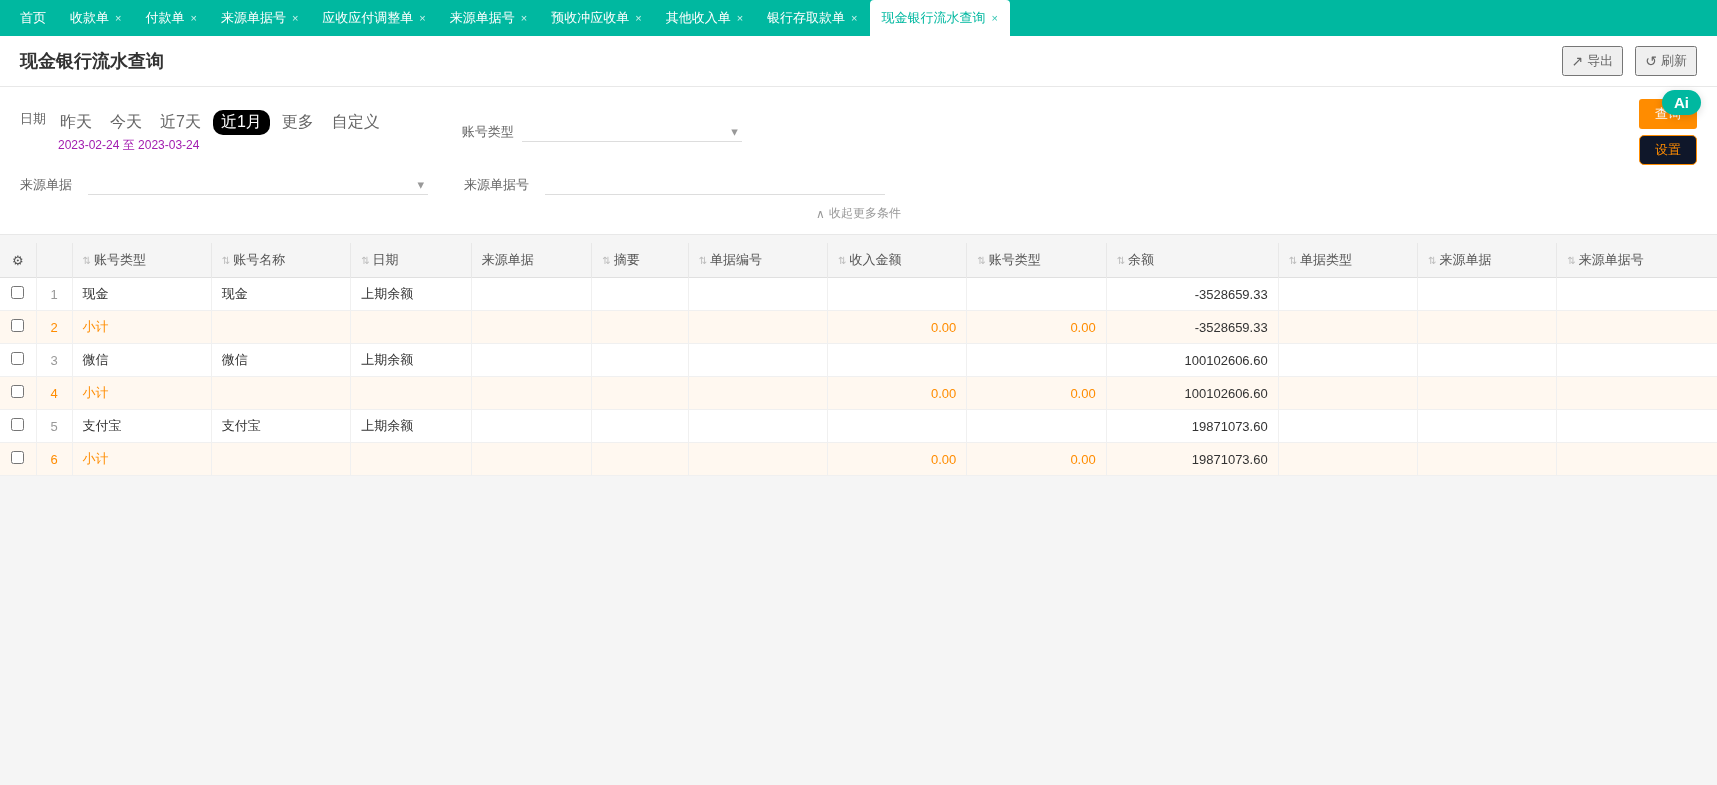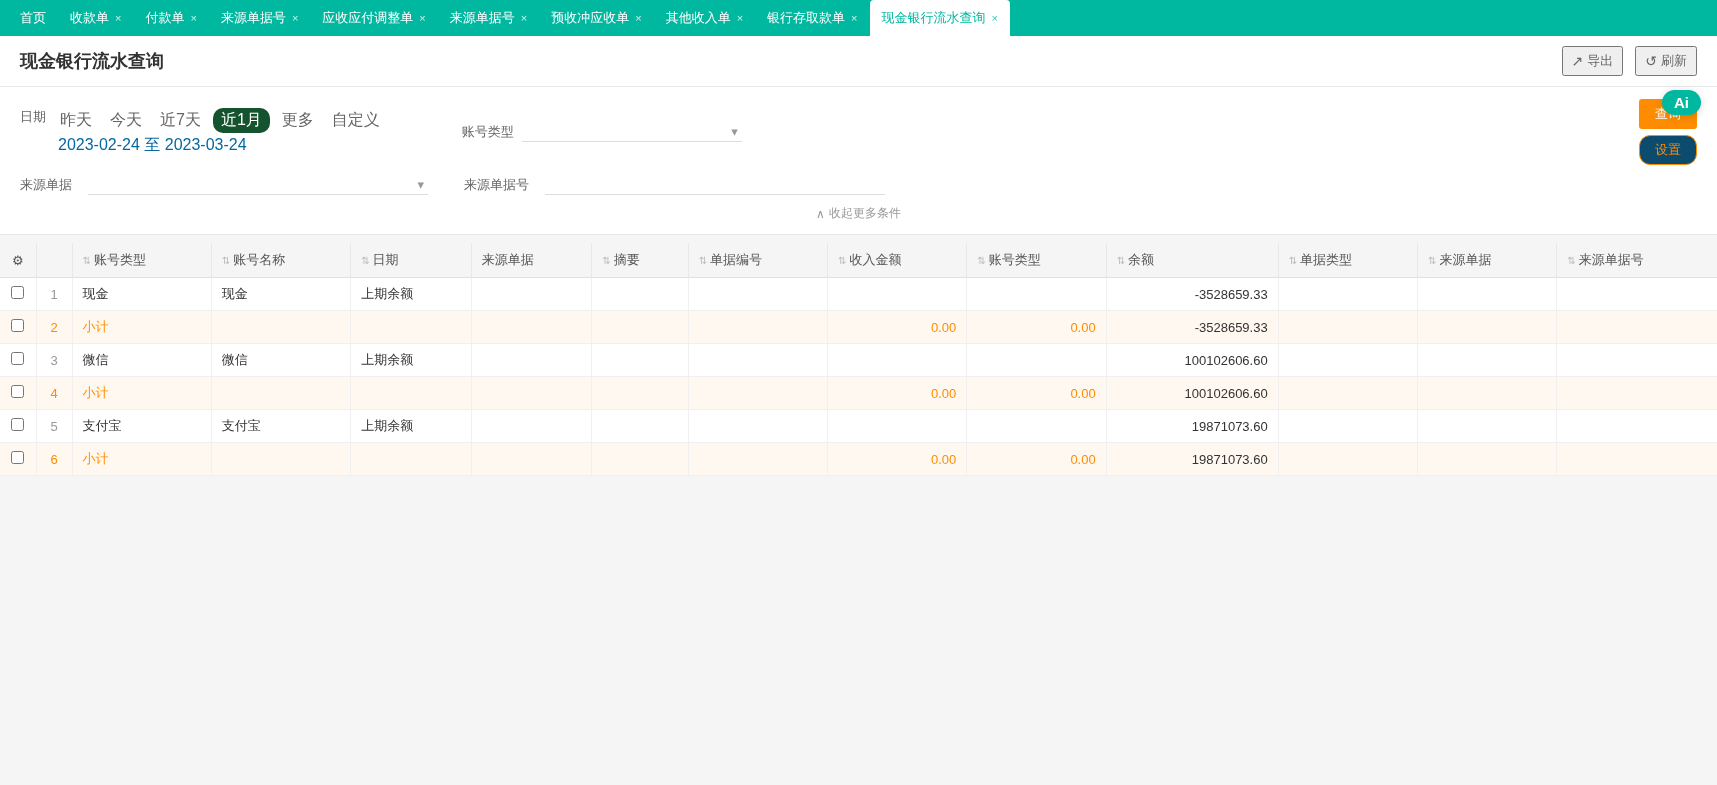--- a/index.html
+++ b/index.html
@@ -87,28 +87,28 @@
       gap: 6px;
     }
     .date-btn {
       padding: 2px 6px;
       font-size: 16px;
       color: #666;
       cursor: pointer;
       border-radius: 2px;
     }
     .date-btn.active {
-      background: #14532d;
+      background: #000000;
       color: #fff;
       border-radius: 10px;
       padding: 2px 8px;
     }
     .date-range {
-      font-size: 16px;
-      color: #0369a1;
+      font-size: 12px;
+      color: #a21caf;
       margin-left: 4px;
     }
     .filter-select {
       display: flex;
       align-items: center;
       gap: 4px;
       border-bottom: 1px solid #ddd;
       padding: 2px 4px;
       min-width: 200px;
       cursor: pointer;
@@ -135,25 +135,25 @@
     .query-btn {
       background: #ff8c00;
       color: #fff;
       border: none;
       padding: 6px 16px;
       border-radius: 3px;
       cursor: pointer;
       font-size: 13px;
     }
     .settings-btn {
-      background: #0c4a6e;
+      background: #0f172a;
       color: #ff8c00;
       border: 1px solid #ff8c00;
       padding: 5px 14px;
-      border-radius: 11px;
+      border-radius: 5px;
       cursor: pointer;
       font-size: 13px;
     }
     .filter-actions {
       display: flex;
       flex-direction: column;
       gap: 6px;
       margin-left: auto;
     }
     .collapse-bar {

